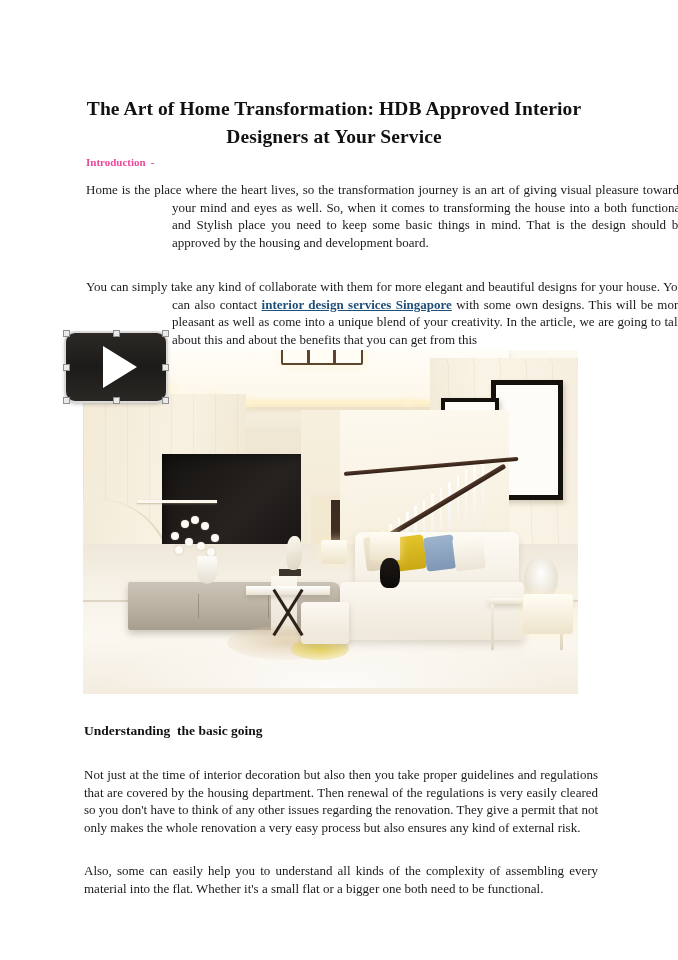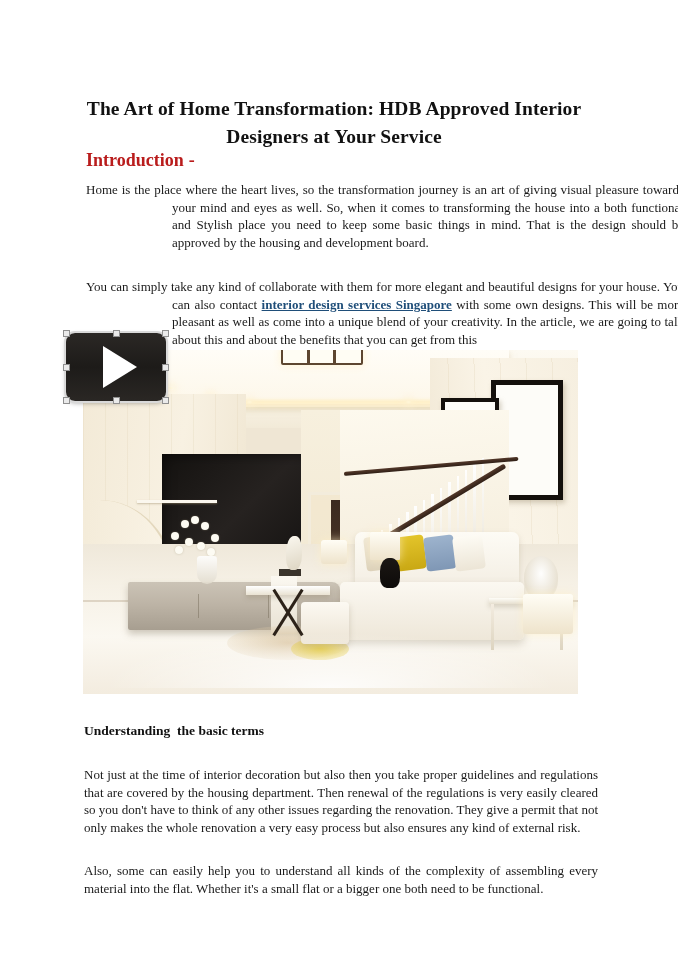--- a/index.html
+++ b/index.html
@@ -36,24 +36,24 @@
     font-weight: bold;
     line-height: 1.42;
     letter-spacing: 0.1px;
     color: #111111;
   }
 
   
   .section-head-inline {
     position: absolute;
     left: 86px;
-    top: 150px;
-    font-size: 18px;
+    top: 156px;
+    font-size: 11px;
     font-weight: bold;
-    color: #b91c1c;
+    color: #ec4899;
   }
   .section-head-inline .dash {
     font-weight: bold;
     padding-left: 5px;
   }
 
   
   .para {
     position: absolute;
     font-size: 13px;
@@ -591,19 +591,19 @@
     <span class="handle h-tl"></span>
     <span class="handle h-tc"></span>
     <span class="handle h-tr"></span>
     <span class="handle h-ml"></span>
     <span class="handle h-mr"></span>
     <span class="handle h-bl"></span>
     <span class="handle h-bc"></span>
     <span class="handle h-br"></span>
   </div>
 
-  <h2 class="sub-head">Understanding  the basic terms</h2>
+  <h2 class="sub-head">Understanding  the basic going</h2>
 
   <p class="para flush para-body-1">Not just at the time of interior decoration but also then you take proper guidelines and regulations that are covered by the housing department. Then renewal of the regulations is very easily cleared so you don't have to think of any other issues regarding the renovation. They give a permit that not only makes the whole renovation a very easy process but  also ensures any kind of external risk.</p>
 
   <p class="para flush para-body-2">Also, some can easily help you to understand all kinds of the complexity of assembling every material into the flat. Whether it's a small flat or a bigger one both need to be functional.</p>
 
 </div>
 
 </body></html>

